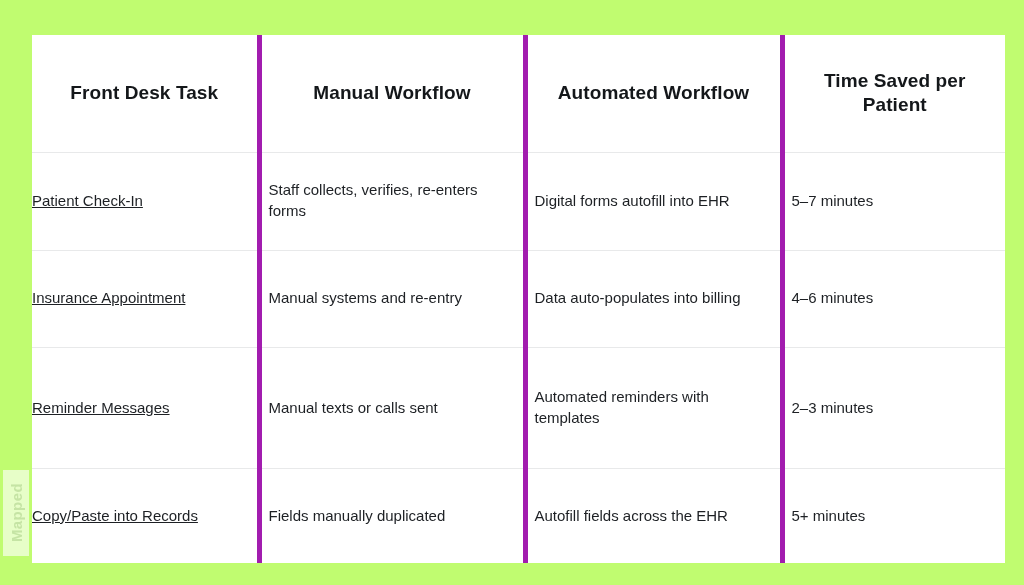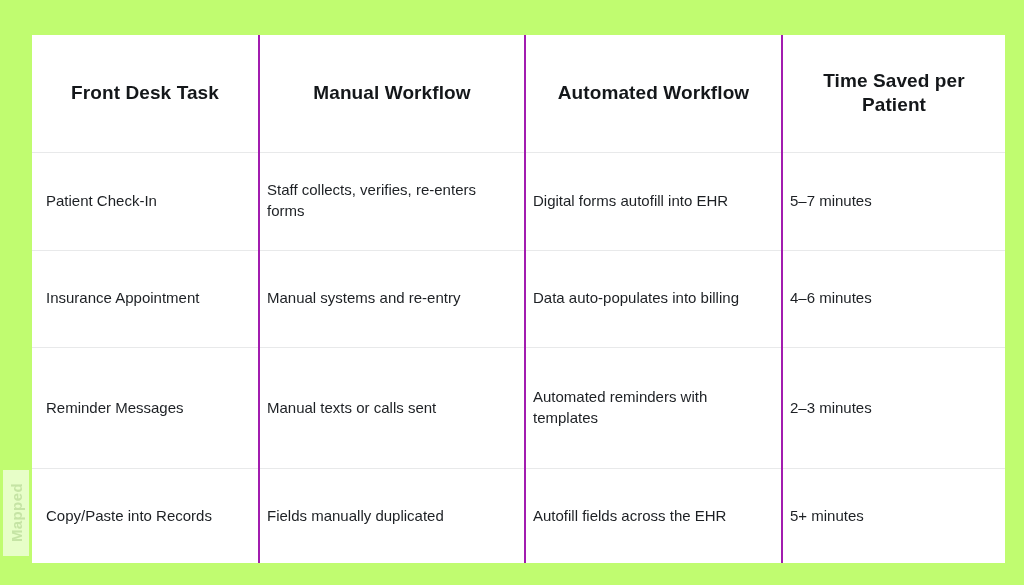--- a/index.html
+++ b/index.html
@@ -40,21 +40,21 @@
     background: #ffffff;
   }
 
   table.comparison col.c1 { width: 227px; }
   table.comparison col.c2 { width: 266px; }
   table.comparison col.c3 { width: 257px; }
   table.comparison col.c4 { width: 223px; }
 
   table.comparison th,
   table.comparison td {
-    border-right: 2px solid #a21caf;
+    border-right: 5px solid #a21caf;
     border-bottom: 1px solid #e8e9ea;
     vertical-align: middle;
     box-sizing: border-box;
   }
   table.comparison th:last-child,
   table.comparison td:last-child { border-right: none; }
   table.comparison tr:last-child td { border-bottom: none; }
 
   table.comparison thead th {
     height: 117px;
@@ -68,21 +68,21 @@
   }
 
   table.comparison tbody td {
     text-align: left;
     font-size: 15px;
     font-weight: normal;
     color: #1d2024;
     line-height: 1.38;
     padding: 6px 8px 6px 7px;
   }
-  table.comparison tbody td.col-first { padding-left: 14px; }
+  table.comparison tbody td.col-first { padding-left: 0; text-decoration: underline; }
 
   table.comparison tbody tr.r1 { height: 76px; }
   table.comparison tbody tr.r2 { height: 93px; }
   table.comparison tbody tr.r3 { height: 75px; }
   table.comparison tbody tr.r4 { height: 94px; }
   table.comparison tbody tr.r5 { height: 73px; margin-top: 20px; }
 
   
   #watermark {
     position: absolute;

